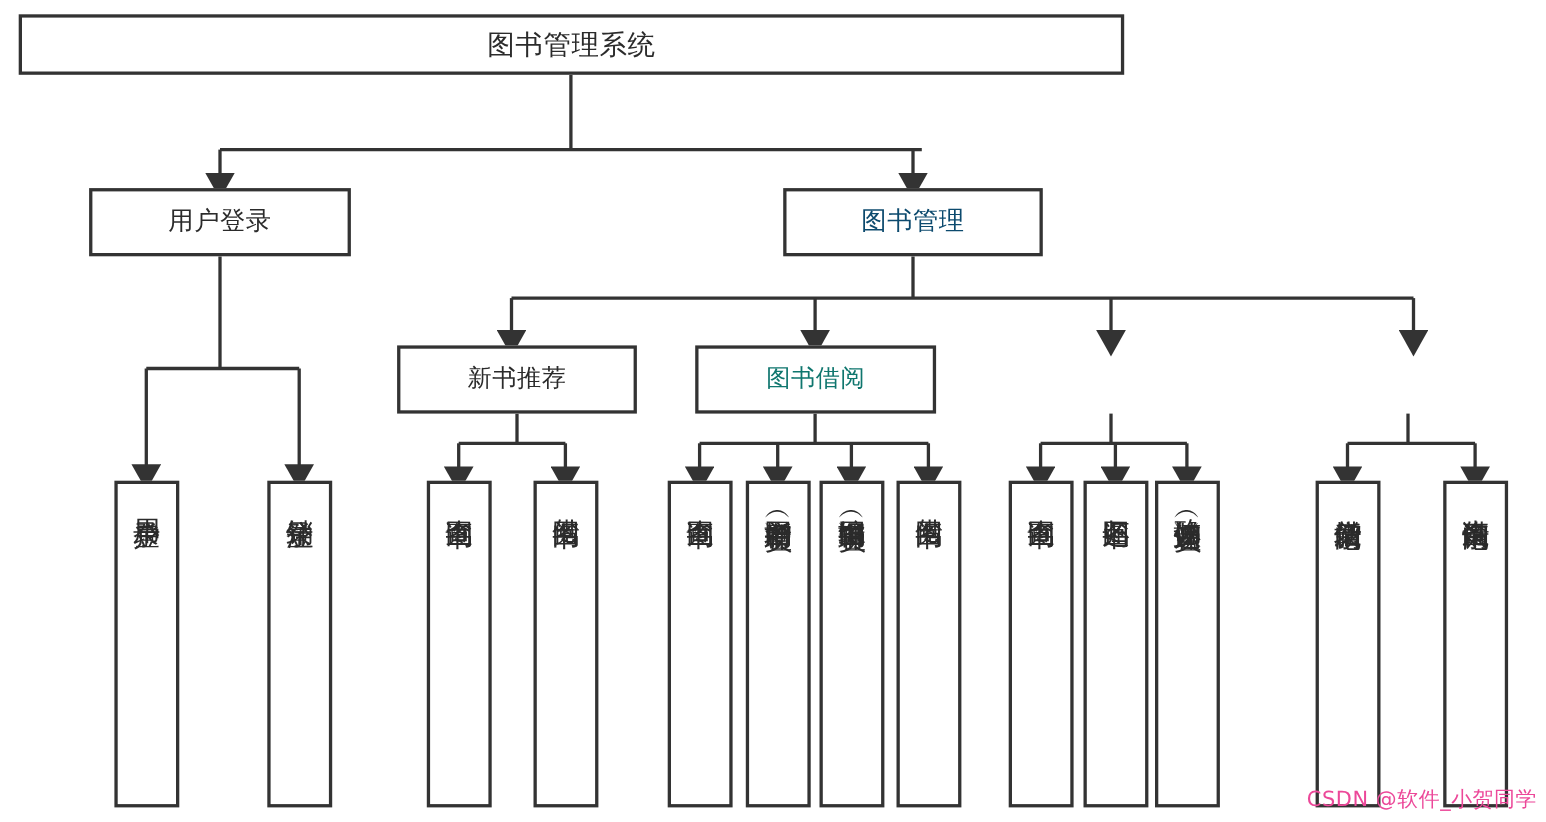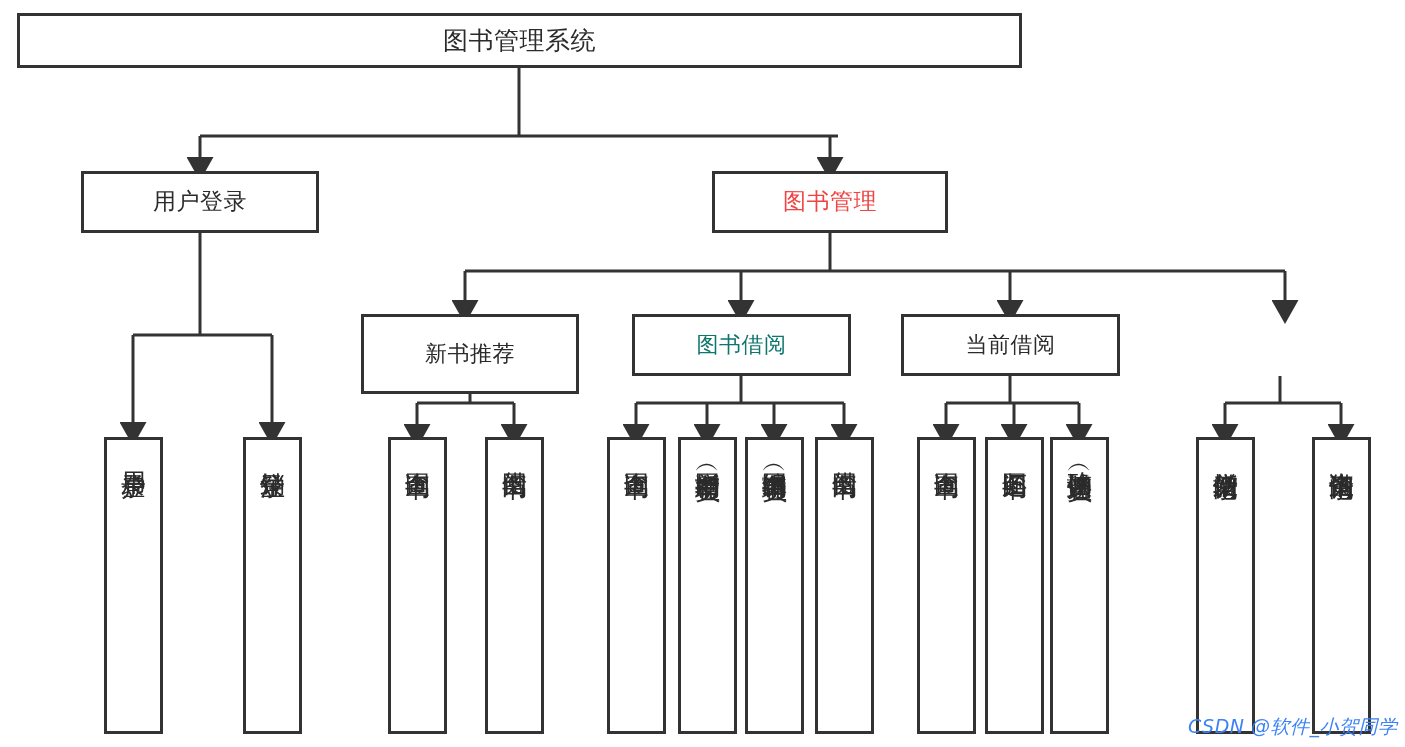--- a/index.html
+++ b/index.html
@@ -126,32 +126,29 @@
     </g>
   </svg>
 
   <div class="node root" id="n-root" style="left: 17px; top: 13px; width: 1005px; height: 55px; border-color: rgb(51, 51, 51); color: rgb(43, 43, 43);">
     <span class="node-label">图书管理系统</span>
   </div>
 
   <div class="node level2" id="n-l2-0" style="left: 81px; top: 171px; width: 238px; height: 62px; border-color: rgb(51, 51, 51); color: rgb(43, 43, 43);">
     <span class="node-label">用户登录</span>
   </div>
-  <div class="node level2" id="n-l2-1" style="left: 712px; top: 171px; width: 236px; height: 62px; border-color: rgb(51, 51, 51); color: #ef4444;">
+  <div class="node level2" id="n-l2-1" style="left: 712px; top: 171px; width: 236px; height: 62px; border-color: rgb(51, 51, 51); color: #0c4a6e;">
     <span class="node-label">图书管理</span>
   </div>
 
-  <div class="node level3" id="n-l3-0" style="left: 361px; top: 314px; width: 218px; height: 80px; border-color: rgb(51, 51, 51); color: rgb(43, 43, 43);">
+  <div class="node level3" id="n-l3-0" style="left: 361px; top: 314px; width: 218px; height: 62px; border-color: rgb(51, 51, 51); color: rgb(43, 43, 43);">
     <span class="node-label">新书推荐</span>
   </div>
   <div class="node level3" id="n-l3-1" style="left: 632px; top: 314px; width: 219px; height: 62px; border-color: rgb(51, 51, 51); color: #0f766e;">
     <span class="node-label">图书借阅</span>
-  </div>
-  <div class="node level3" id="n-l3-2" style="left: 901px; top: 314px; width: 219px; height: 62px; border-color: rgb(51, 51, 51); color: rgb(43, 43, 43);">
-    <span class="node-label">当前借阅</span>
   </div>
 
   <div class="node leaf" id="n-leaf-0" style="left: 104px; top: 437px; width: 59px; height: 297px; border-color: rgb(51, 51, 51); color: rgb(43, 43, 43);">
     <span class="node-label">用户登录</span>
   </div>
   <div class="node leaf" id="n-leaf-1" style="left: 243px; top: 437px; width: 59px; height: 297px; border-color: rgb(51, 51, 51); color: rgb(43, 43, 43);">
     <span class="node-label">注销登录</span>
   </div>
   <div class="node leaf" id="n-leaf-2" style="left: 388px; top: 437px; width: 59px; height: 297px; border-color: rgb(51, 51, 51); color: rgb(43, 43, 43);">
     <span class="node-label">查询图书</span>
@@ -180,15 +177,15 @@
   <div class="node leaf" id="n-leaf-10" style="left: 1050px; top: 437px; width: 59px; height: 297px; border-color: rgb(51, 51, 51); color: rgb(43, 43, 43);">
     <span class="node-label">确认归还（管理员）</span>
   </div>
   <div class="node leaf" id="n-leaf-11" style="left: 1196px; top: 437px; width: 59px; height: 297px; border-color: rgb(51, 51, 51); color: rgb(43, 43, 43);">
     <span class="node-label">新增借阅记录</span>
   </div>
   <div class="node leaf" id="n-leaf-12" style="left: 1312px; top: 437px; width: 59px; height: 297px; border-color: rgb(51, 51, 51); color: rgb(43, 43, 43);">
     <span class="node-label">查询借阅记录</span>
   </div>
 
-  <div class="watermark" id="wm" style="left: 1188px; top: 714px; color: #3b82f6; font-style: italic;">CSDN @软件_小贺同学</div>
+  <div class="watermark" id="wm" style="left: 1188px; top: 714px; color: #ec4899;">CSDN @软件_小贺同学</div>
 
 </div>
 
 </body></html>

